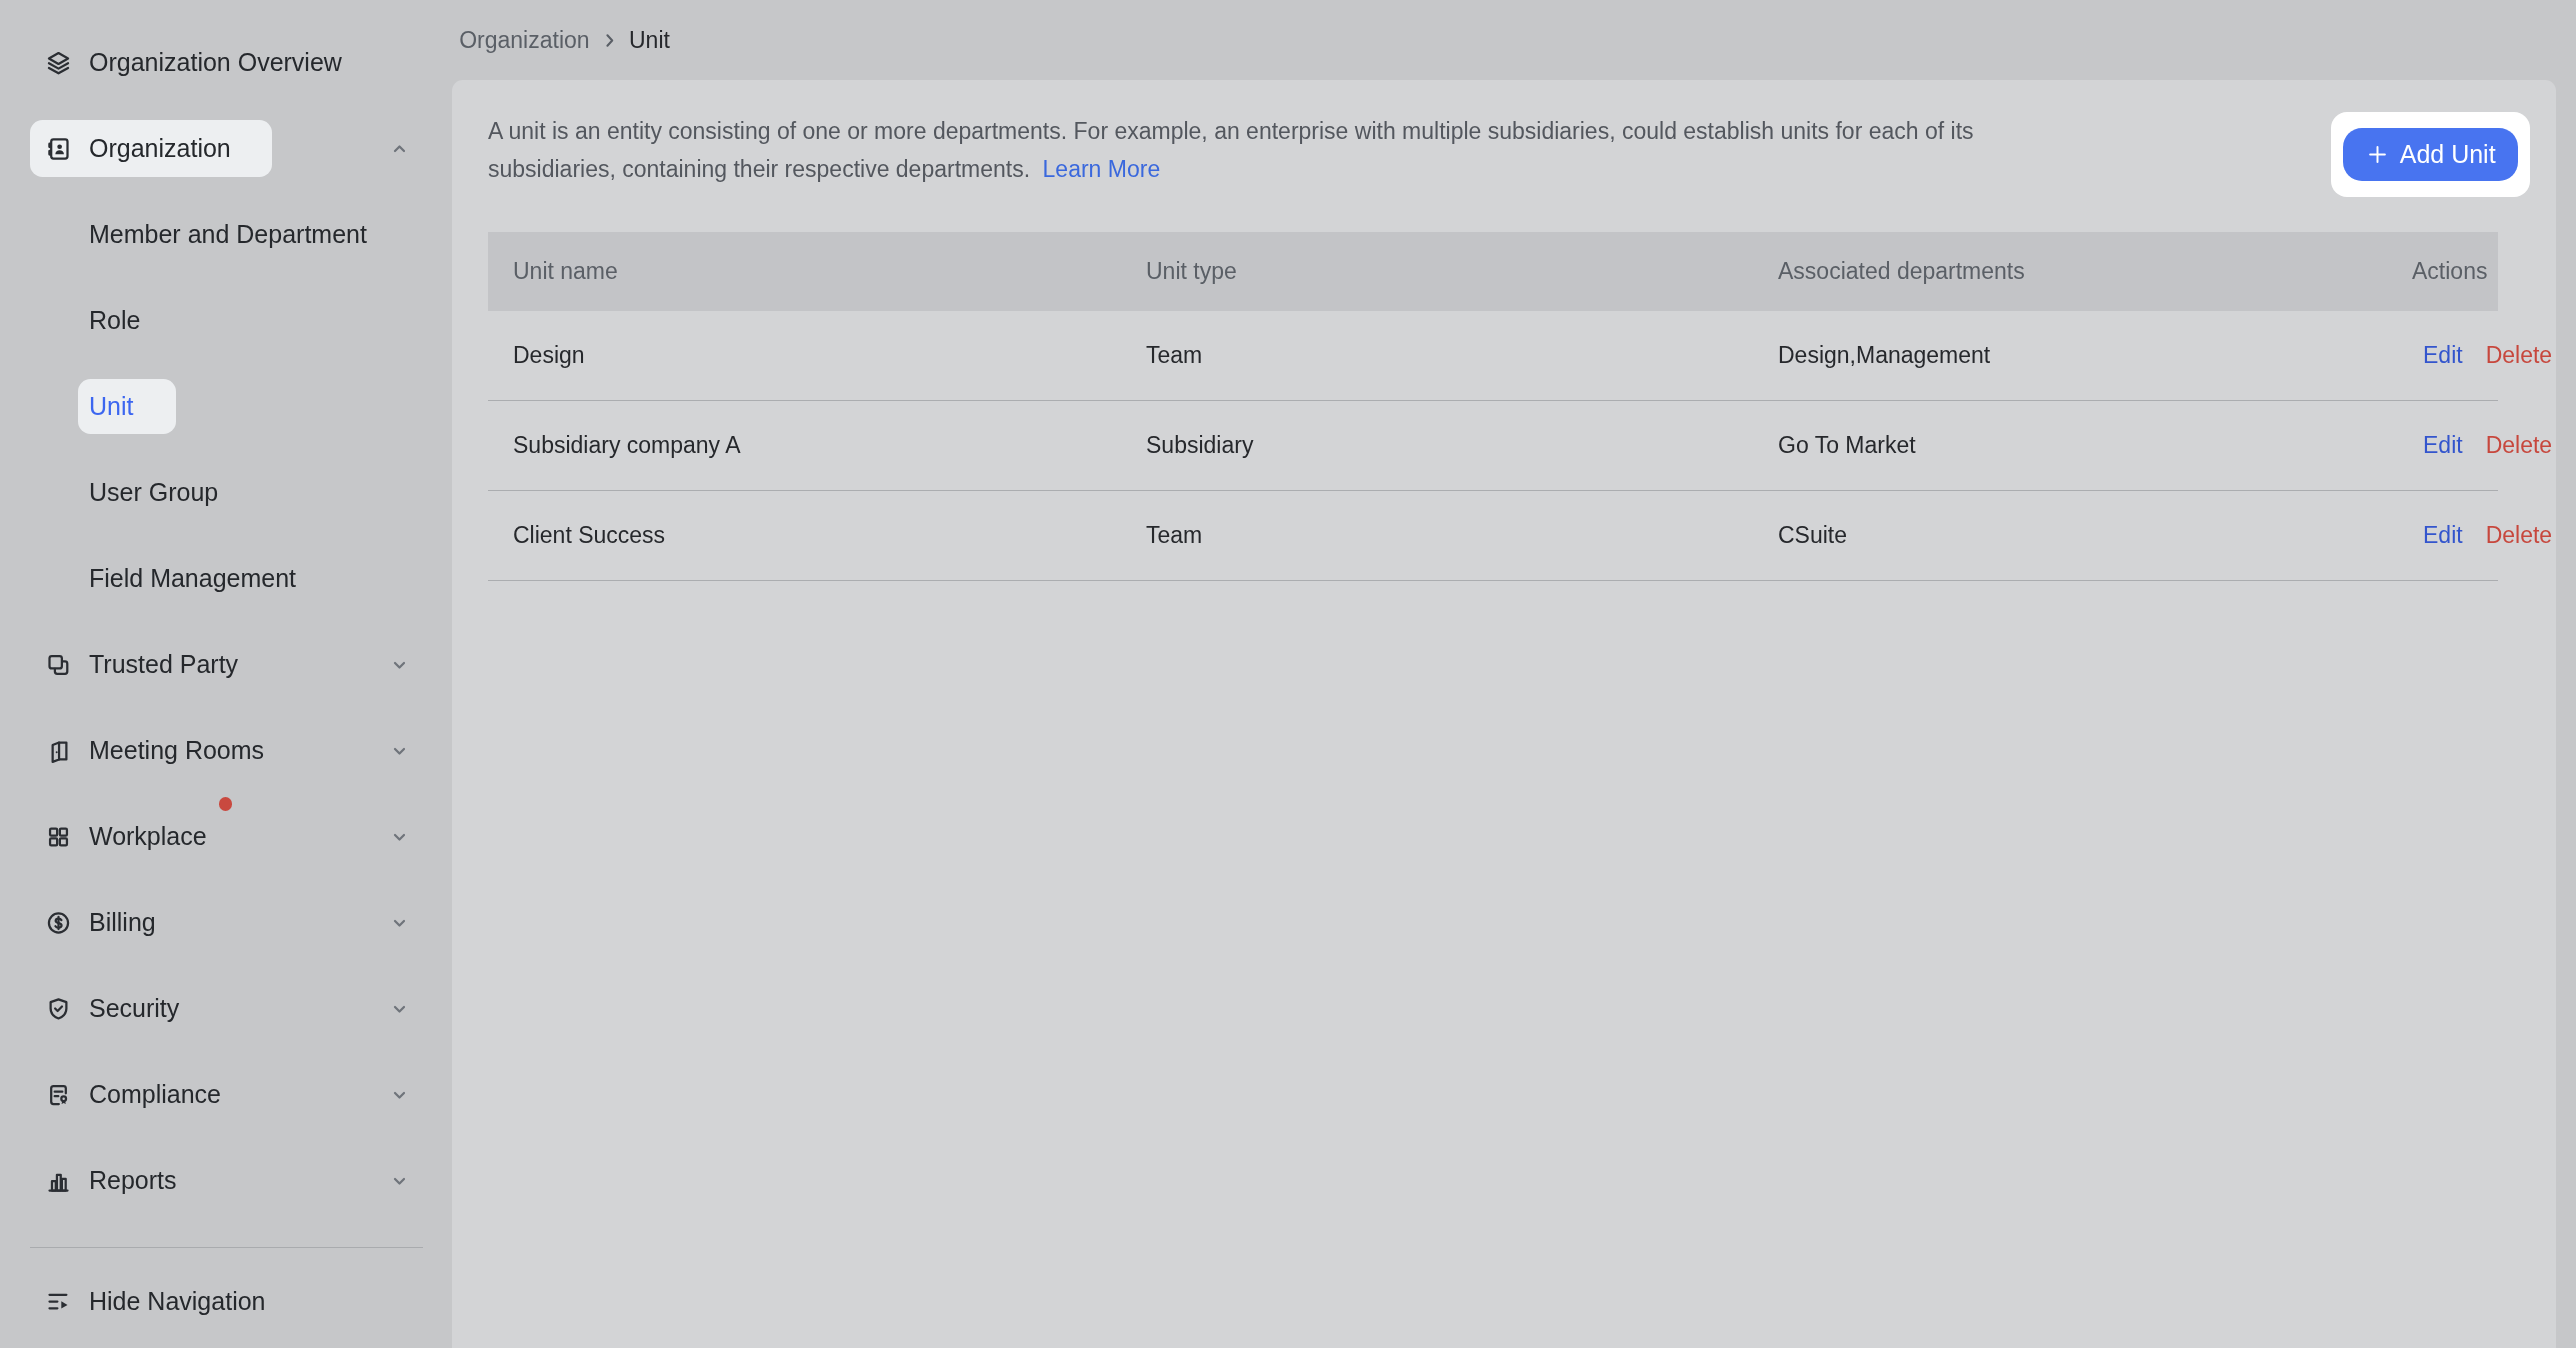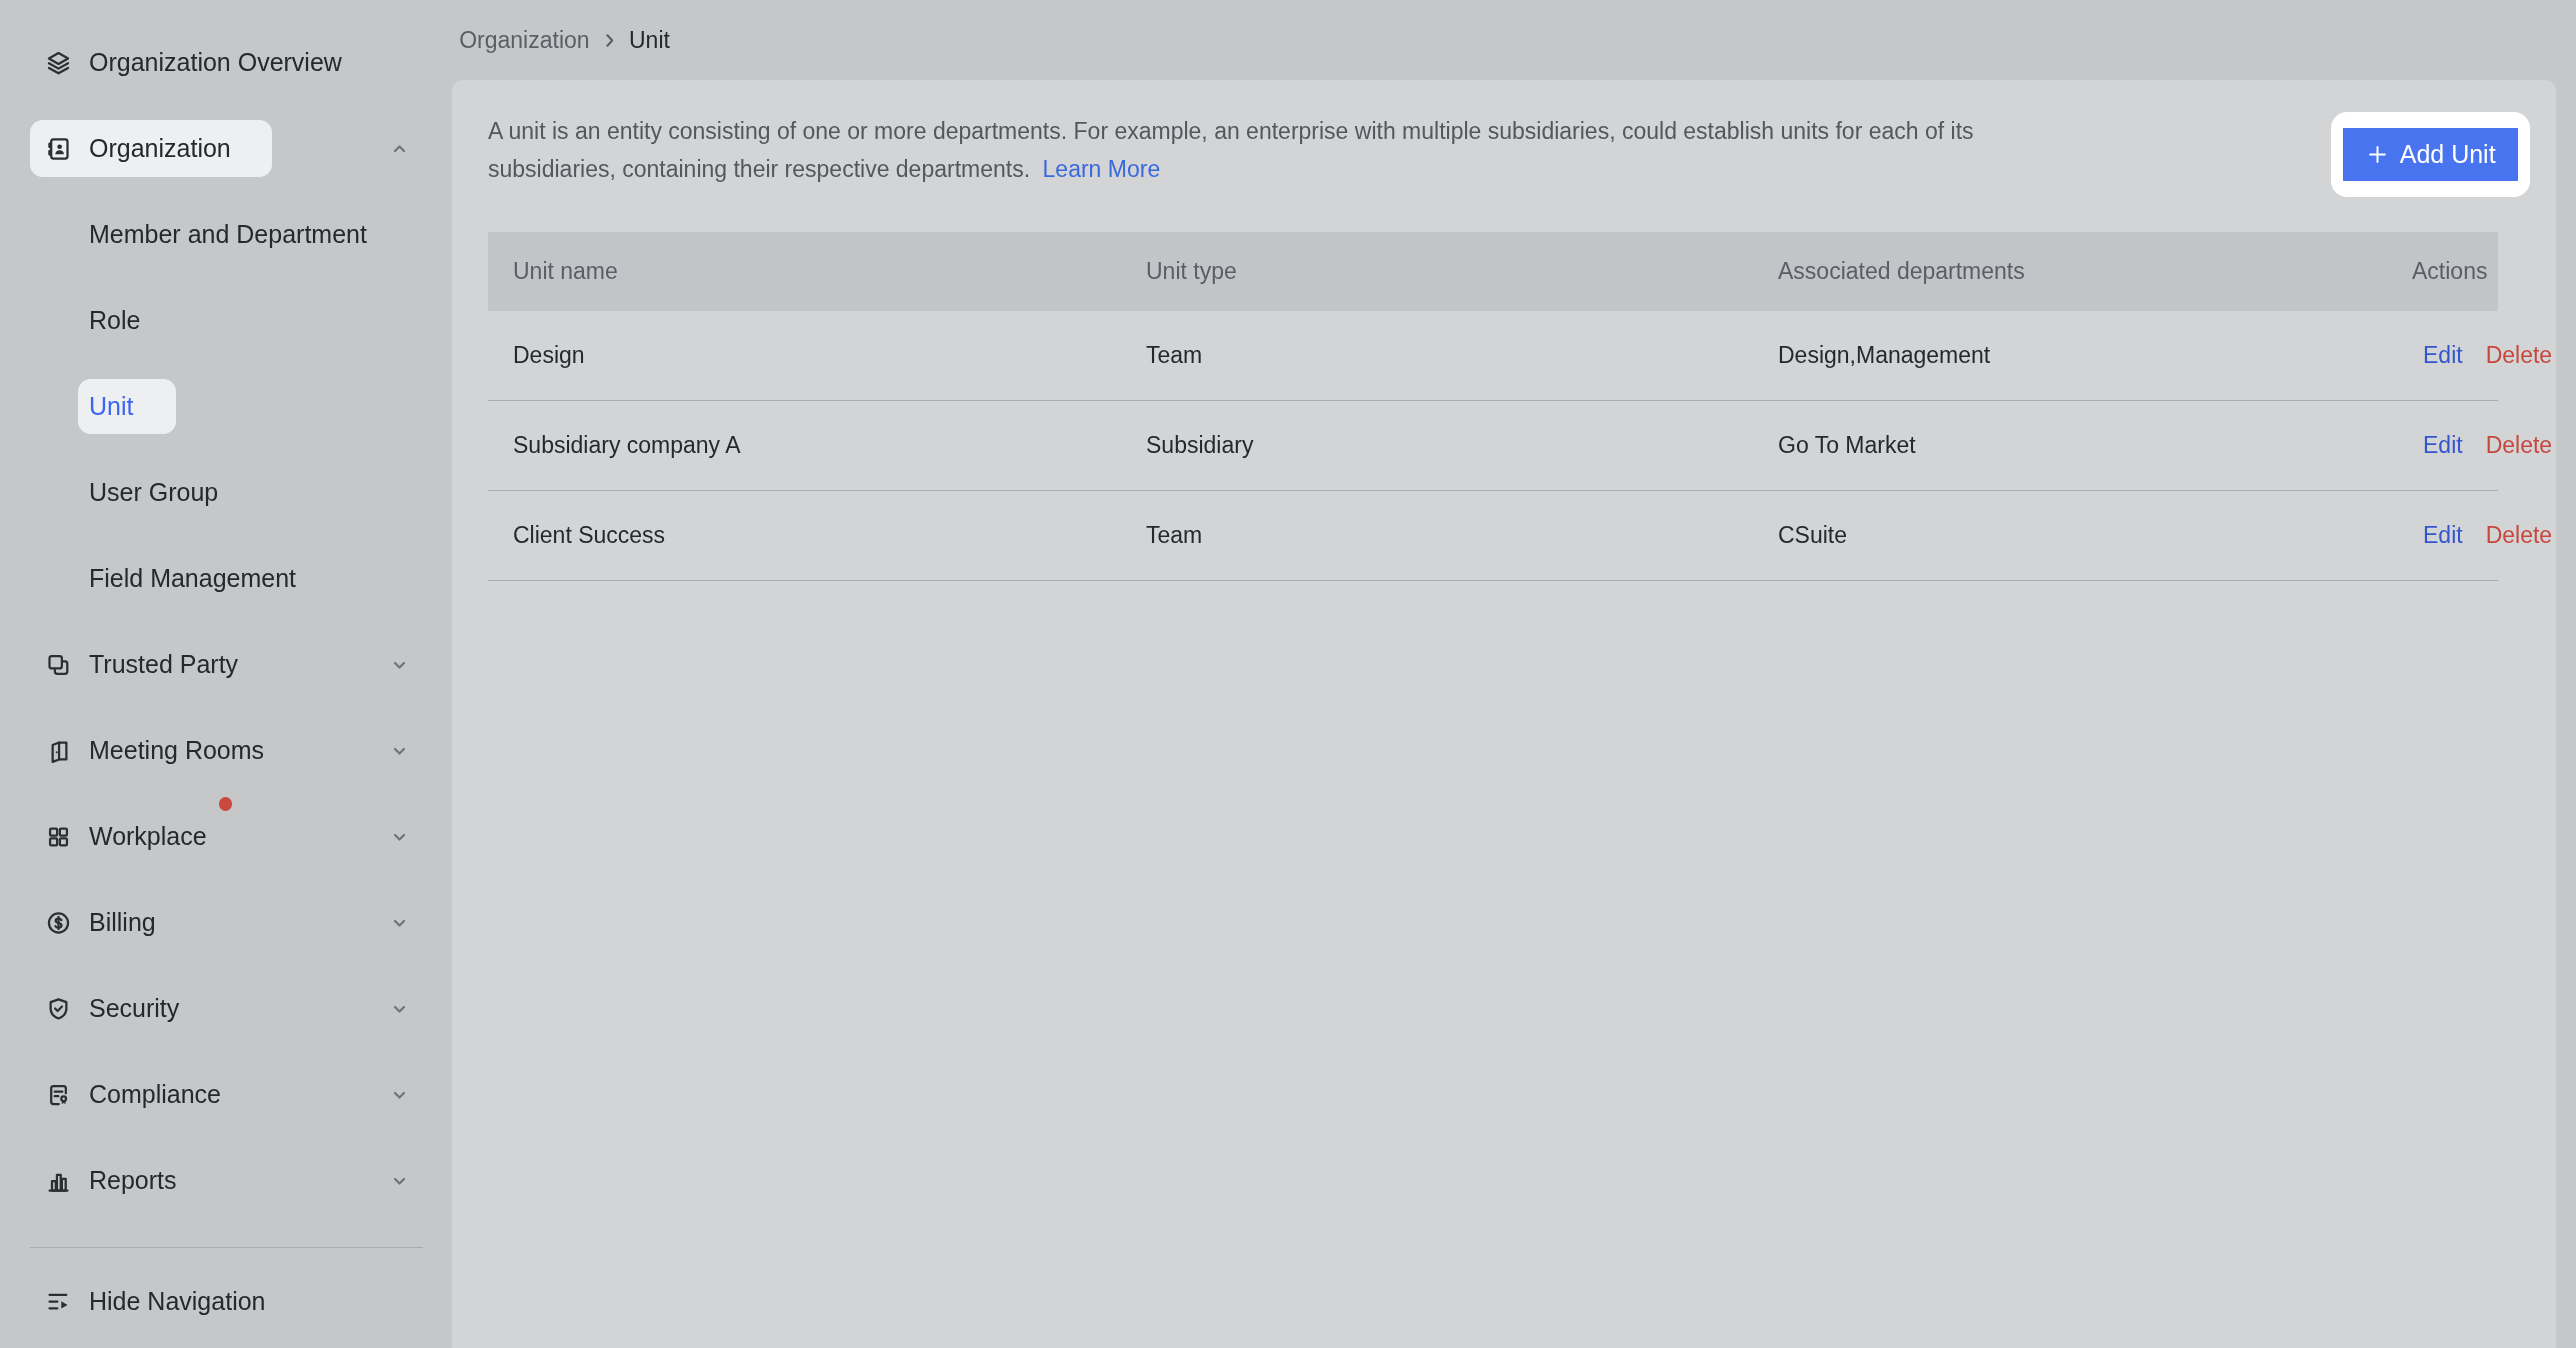--- a/index.html
+++ b/index.html
@@ -32,21 +32,21 @@
   .crumb-current { color:#26282c; }
 
   
   .card { position:absolute; left:452px; top:80px; right:19.7px; bottom:0; background:#d3d4d6; border-radius:10.7px 10.7px 0 0; }
   .desc { margin:32px 304px 0 36px; font-size:23px; line-height:38px; color:#53575e; }
   .desc .line { display:block; }
   .learn-more { color:var(--learn-more-link); margin-left:12.5px; cursor:pointer; text-decoration:none; }
 
   
   .spotlight { position:absolute; top:32px; right:26px; width:199px; height:85px; background:#ffffff; border-radius:16px; display:flex; align-items:center; justify-content:center; }
-  .add-btn { width:175px; height:53px; border:none; border-radius:0; background:var(--accent); color:#ffffff; font-size:25px; font-family:inherit; display:flex; align-items:center; justify-content:center; gap:10.7px; cursor:pointer; }
+  .add-btn { width:175px; height:53px; border:none; border-radius:19px; background:var(--accent); color:#ffffff; font-size:25px; font-family:inherit; display:flex; align-items:center; justify-content:center; gap:10.7px; cursor:pointer; }
   .add-btn svg { display:block; width:23px; height:23px; }
 
   
   .table { position:absolute; left:36px; right:58px; top:152px; }
   .tr { display:grid; grid-template-columns:597px 596px 598px 1fr; align-items:center;gap:36px; }
   .thead { height:79px; background:#c3c4c7; }
   .th { font-size:23px; color:#5a5f66; padding-left:25px; }
   .trow { height:90px; border-bottom:1.8px solid #abadb0; }
   .td { font-size:23px; color:#26282c; padding-left:25px; }
   .td-actions { padding-left:36px; display:flex; gap:23px; }

